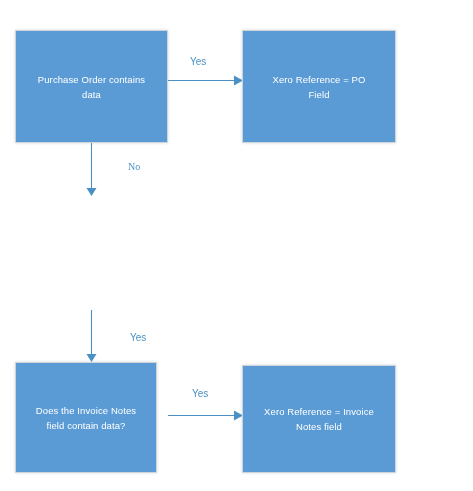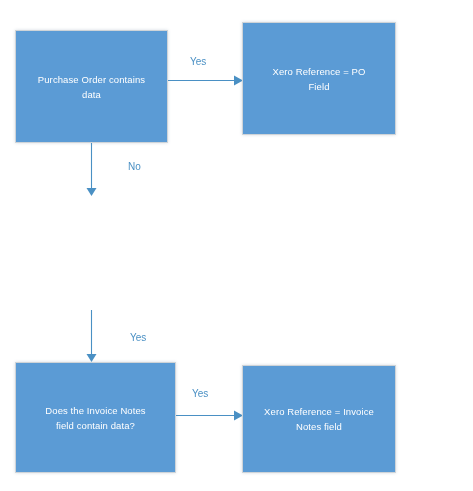--- a/index.html
+++ b/index.html
@@ -38,34 +38,34 @@
     box-shadow: 0 0 3px rgba(120,140,160,0.28);
   }
   .node-label {
     display: block;
     width: 100%;
     white-space: pre-line;
   }
 
   
   #node-po       { left: 15px;  top: 30px;  width: 153px; height: 113px; text-align: center; }
-  #node-xero-po  { left: 242px; top: 22px;  width: 154px; height: 113px; justify-content: center; }
+  #node-xero-po  { left: 242px; top: 30px;  width: 154px; height: 113px; justify-content: center; }
   #node-notes-on { left: 15px;  top: 196px; width: 153px; height: 114px; }
-  #node-notes-data { left: 15px; top: 362px; width: 161px; height: 111px; }
+  #node-notes-data { left: 15px; top: 362px; width: 142px; height: 111px; }
   #node-xero-notes { left: 242px; top: 365px; width: 154px; height: 108px; }
 
   .edge-label {
     position: absolute;
     color: #4A90C4;
     font-size: 10px;
     line-height: 12px;
     white-space: nowrap;
   }
   #edge-label-yes-po     { left: 190px; top: 56px; }
-  #edge-label-no-po      { left: 128px; top: 161px; }
+  #edge-label-no-po      { left: 128px; top: 161px; font-family: Liberation Serif, serif; }
   #edge-label-yes-notes  { left: 130px; top: 332px; }
   #edge-label-yes-notes-data { left: 192px; top: 388px; }
 
   svg .conn {
     stroke: #4A90C4;
     stroke-width: 1.1px;
     fill: none;
   }
   svg .arrowhead {
     fill: #4A90C4;

